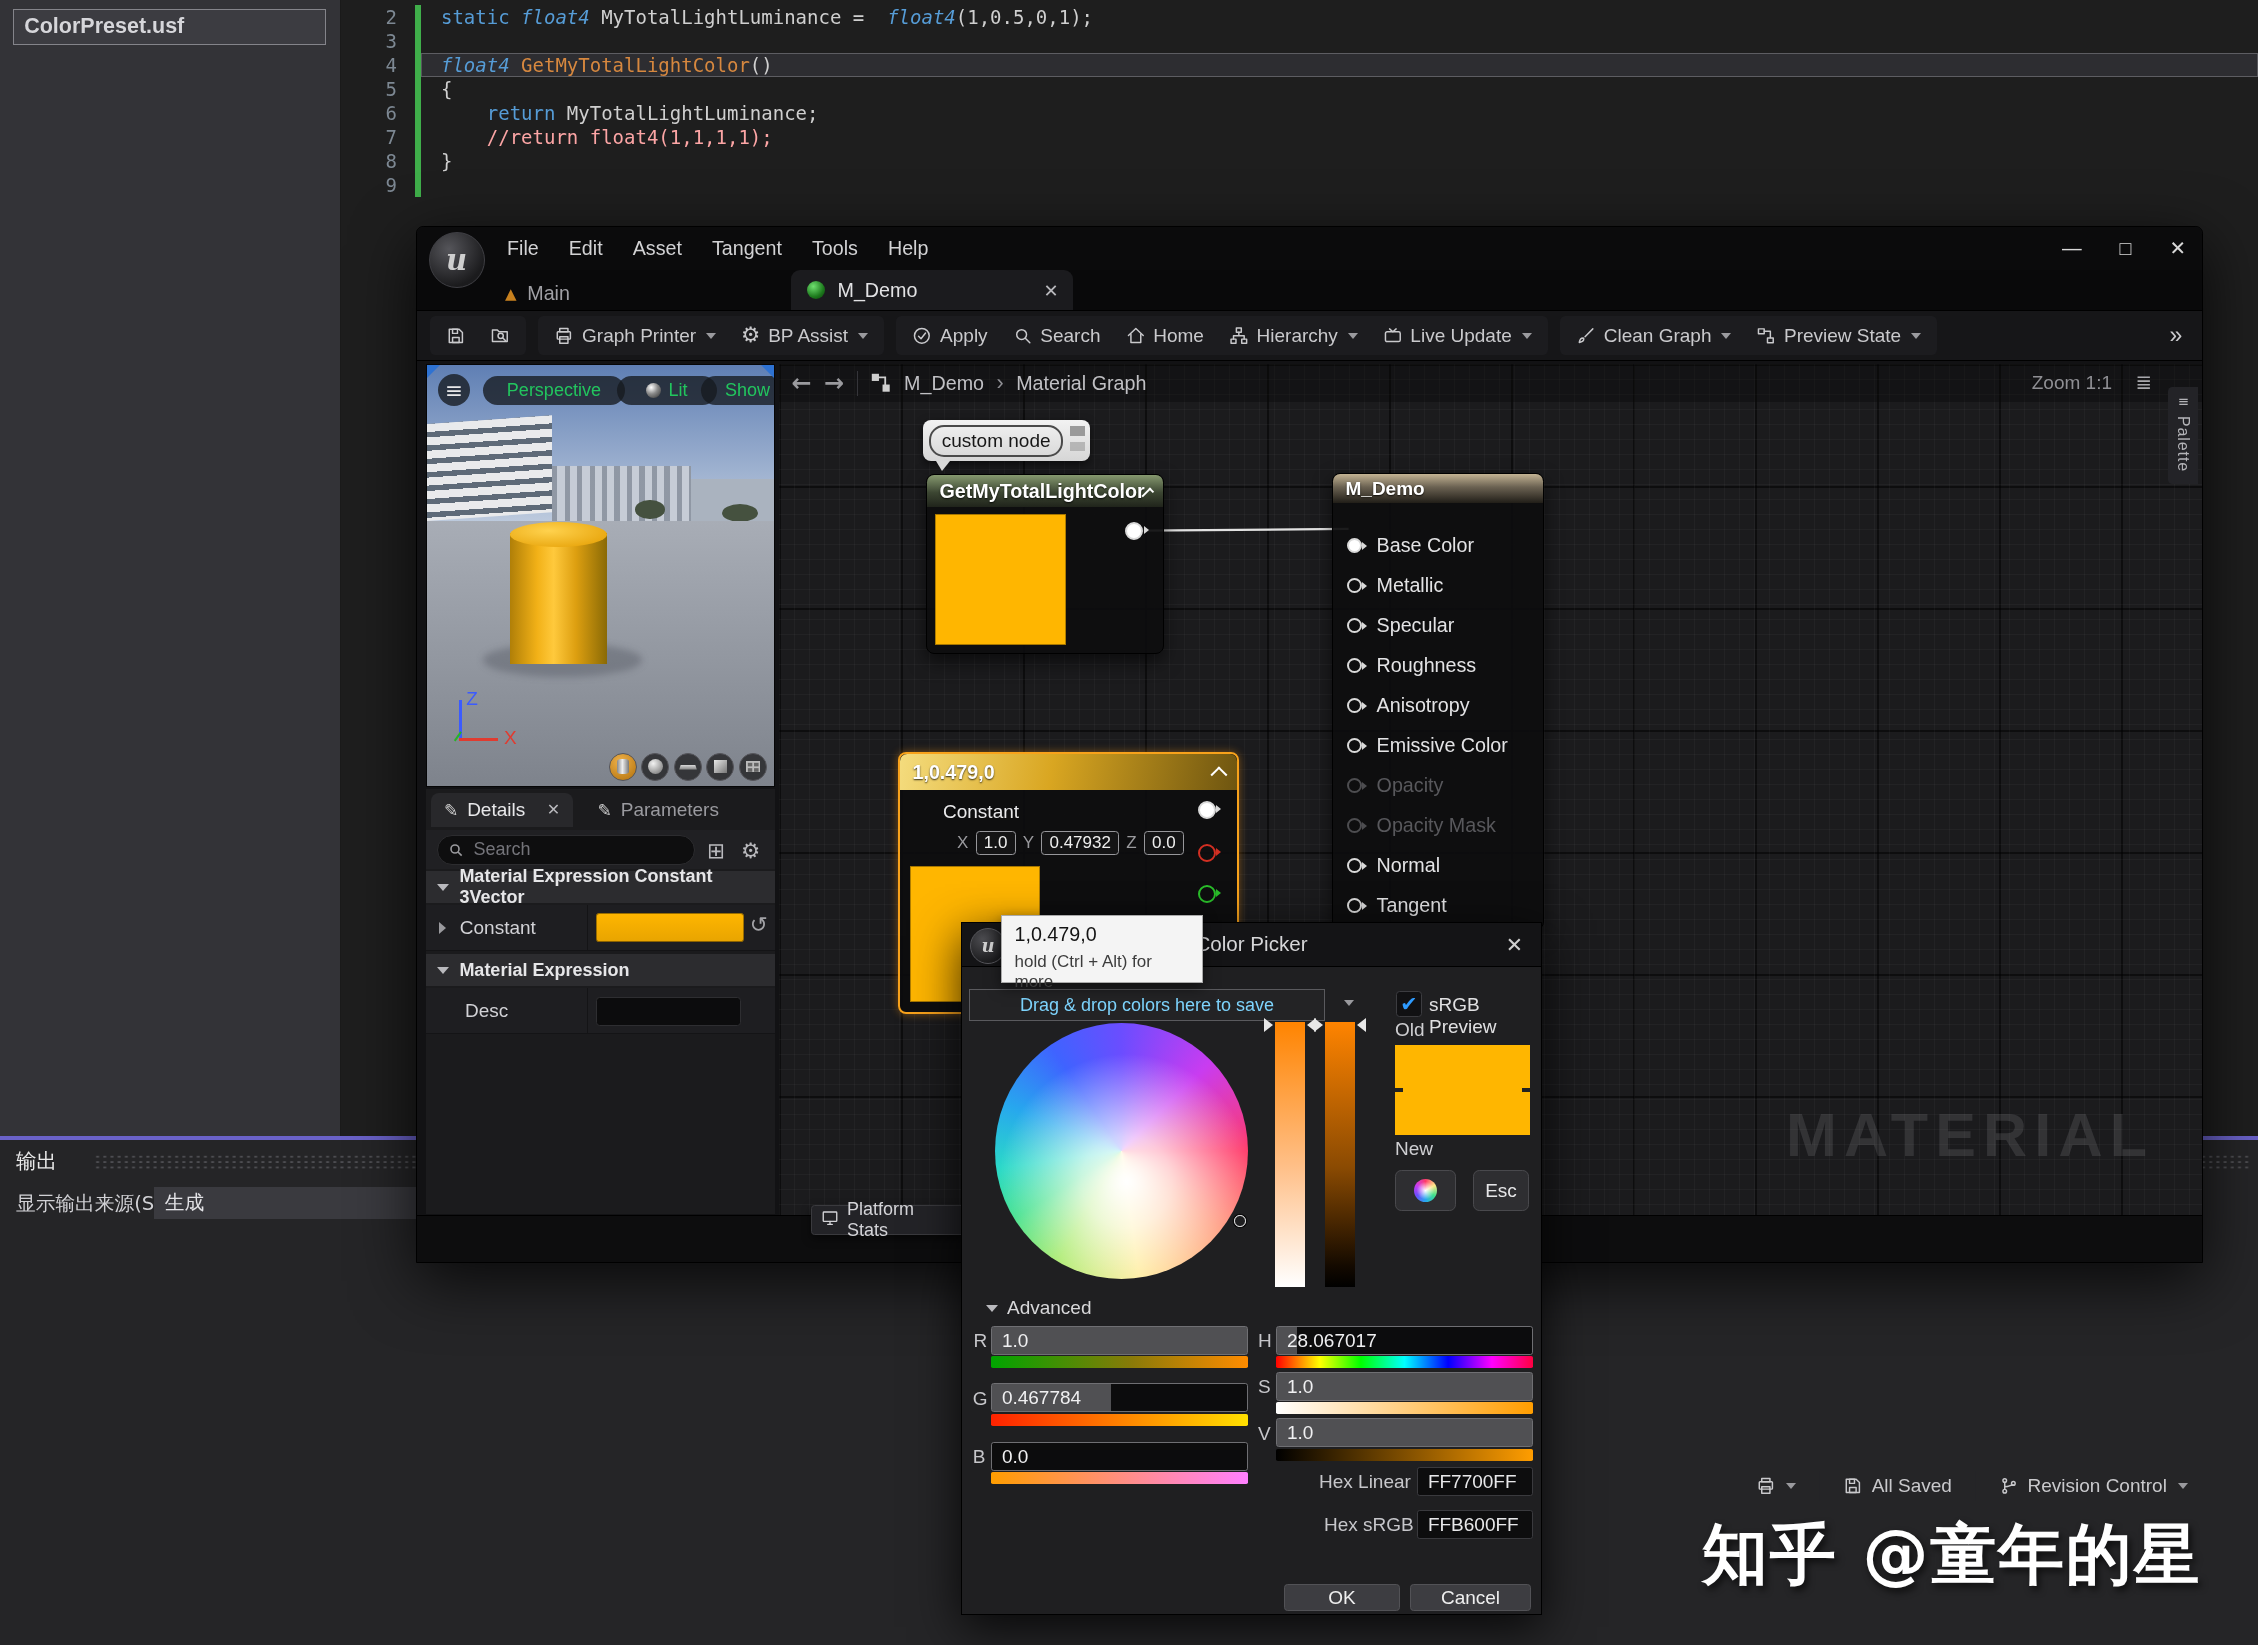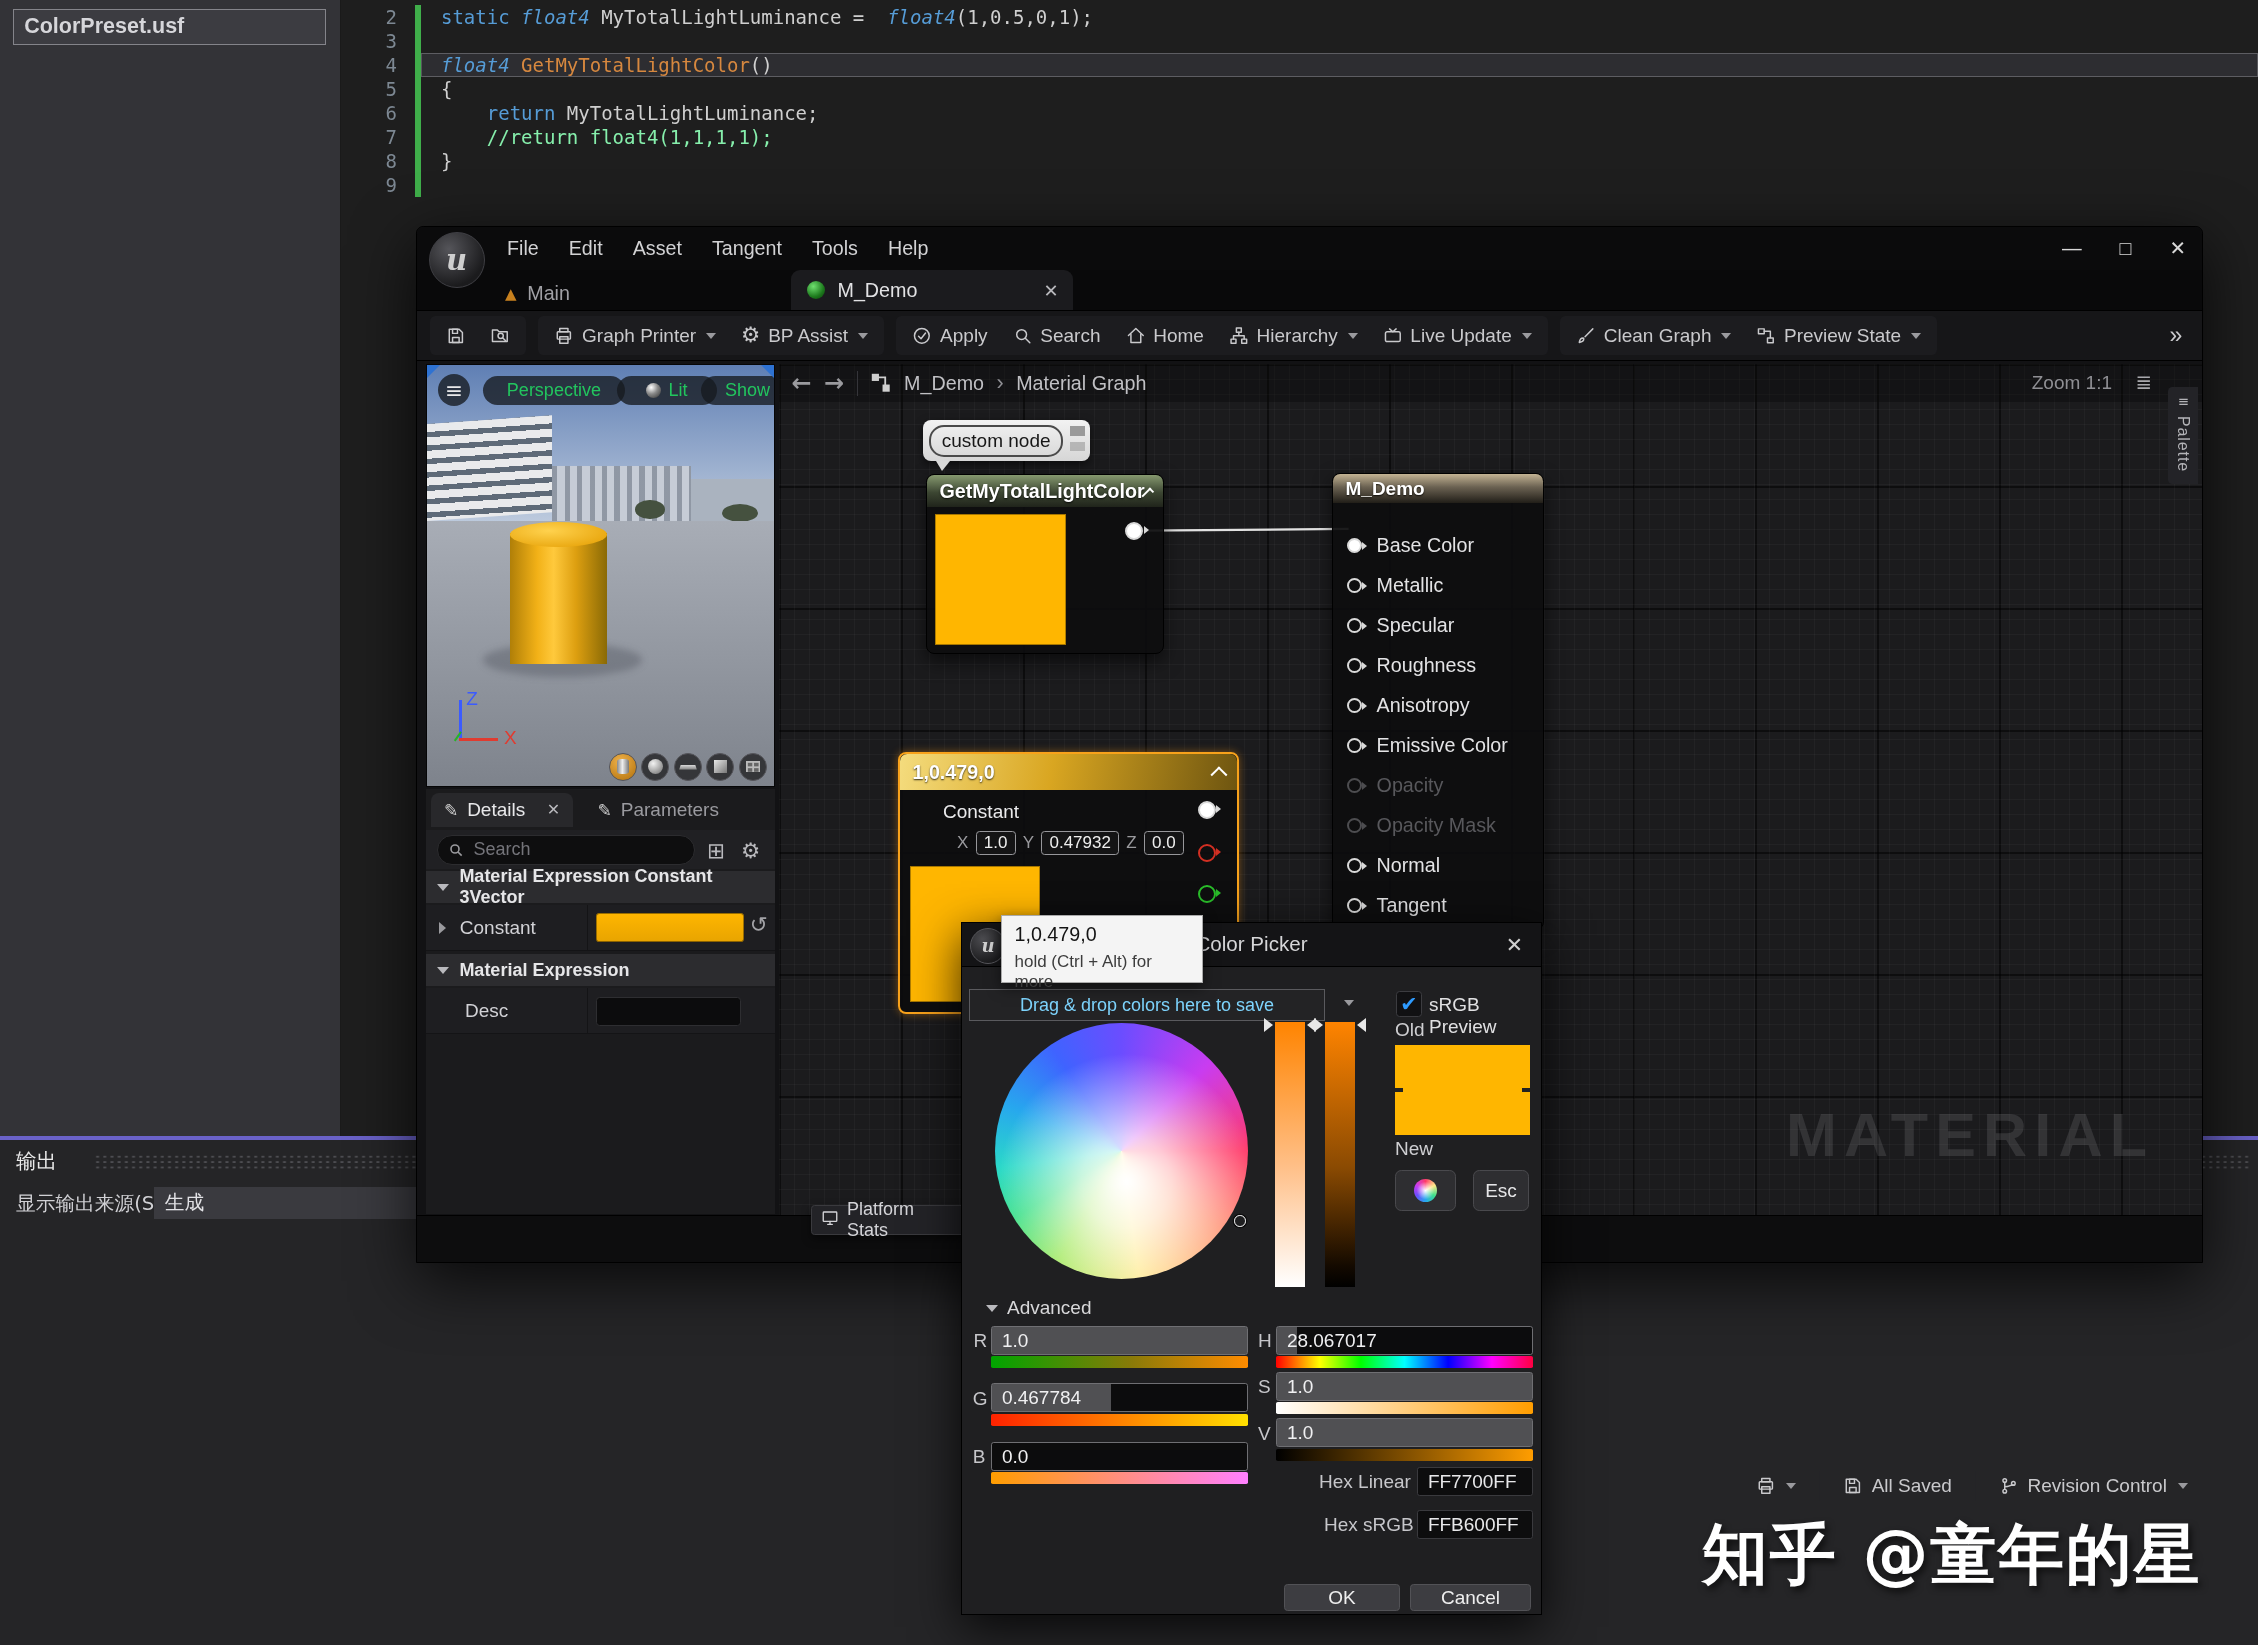--- a/index.html
+++ b/index.html
@@ -14,21 +14,21 @@
   #vs-sidebar{left:0;top:0;width:340px;height:1136px;background:#333337;border-right:0.9px solid #1a1a1a;}
   #vs-filebox{left:12.5px;top:9px;width:301px;height:34px;background:#3c3c41;border:1.8px solid #84848a;
     color:#d6d6da;font-weight:bold;font-size:21.5px;line-height:32px;padding-left:10.7px;}
   #code-lines{position:absolute;left:0;top:4.5px;right:0;}
   .code-line{display:flex;height:24px;font-family:"DejaVu Sans Mono","Liberation Mono",monospace;font-size:19px;line-height:24px;white-space:pre;}
   .code-line .ln{width:57px;text-align:right;padding-right:18px;color:#7d8893;flex:none;}
   .code-line .bar{width:6.3px;background:#3fae4a;flex:none;}
   .code-line .lt-wrap{flex:1;padding-left:19.7px;}
   .code-line .lt-wrap.hl{background:#2d2d31;box-shadow:inset 0 0 0 0.9px #5d5d62;}
   .tok-kw{color:#569cd6;} .tok-ty{color:#569cd6;font-style:italic;margin-top:40px;} .tok-fn{color:#d7883f;}
-  .tok-pl{color:#cfcfcf;} .tok-cm{color:#86efac;}
+  .tok-pl{color:#cfcfcf;} .tok-cm{color:#fca5a5;}
   #vs-zoom{left:345px;top:1102px;width:90px;height:30px;background:#2d2d30;color:#c8c8c8;font-size:18px;
     display:flex;align-items:center;justify-content:center;gap:7.2px;}
   #vs-purple-line{left:0;top:1136px;width:2259px;height:4.5px;}
   #vs-output-panel{left:0;top:1140px;width:2259px;height:505px;background:#252527;}
   #vs-output-title{left:16px;top:7.2px;font-size:20.6px;color:#eaeaea;font-family:"DejaVu Sans",sans-serif;}
   #vs-output-dots{left:94px;top:14.3px;right:9px;height:16px;opacity:.85;
     background-image:radial-gradient(#55555a 1.4px,transparent 1.6px);background-size:7.2px 5.4px;}
   #vs-source-row{left:0;top:43px;width:100%;height:39px;}
   #vs-source-label{left:16px;top:7.2px;font-size:19.7px;color:#d0d0d4;font-family:"DejaVu Sans",sans-serif;}
   #vs-source-combo{left:154px;top:3.6px;width:269px;height:32px;background:#3a3a3f;color:#e2e2e6;

